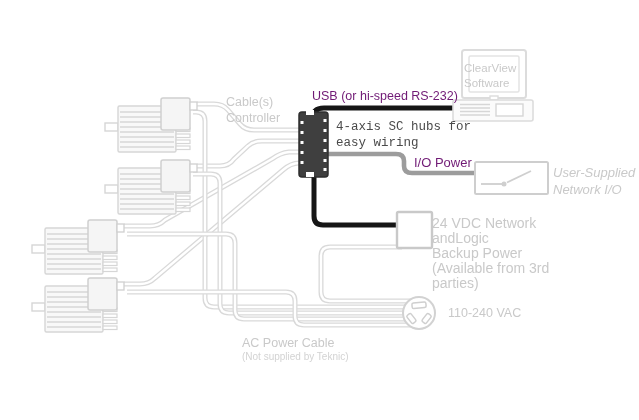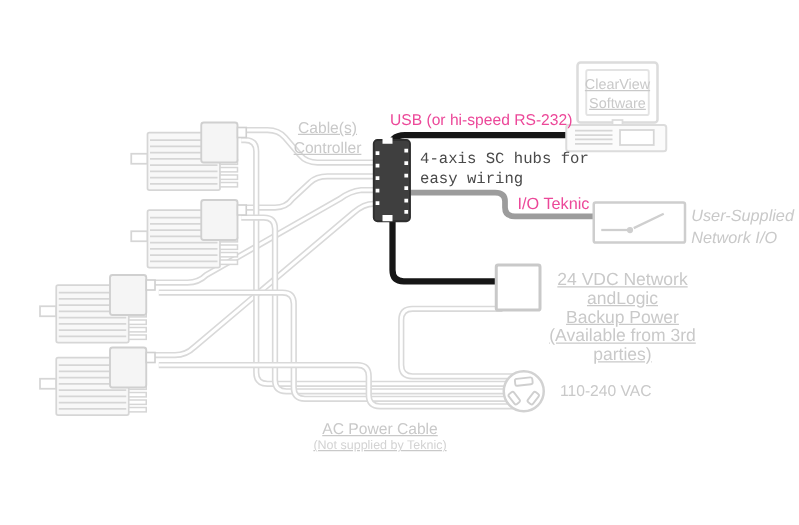--- a/index.html
+++ b/index.html
@@ -1,22 +1,22 @@
 <!DOCTYPE html>
 <html><head>
 <meta charset="utf-8">
 <style>
   html,body{margin:0;padding:0;background:#fff;}
   .stage{position:relative;width:639px;height:420px;background:#ffffff;overflow:hidden;
          font-family:"Liberation Sans","DejaVu Sans",sans-serif;}
   .stage svg{position:absolute;left:0;top:0;}
   .lbl{position:absolute;white-space:nowrap;}
-  .dark{color:#ec4899;}
+  .dark{color:#701a75;}
   .light{color:#c9c9c9;}
-  .ctr{text-align:center;white-space:normal;text-decoration:underline;}
+  .ctr{white-space:normal;}
   
   .tube-o{stroke:#d9d9d9;stroke-width:5;fill:none;stroke-linecap:butt;}
   .tube-i{stroke:#ffffff;stroke-width:2.4;fill:none;stroke-linecap:butt;}
   .blk{stroke:#161616;stroke-width:5;fill:none;}
   .iocable{stroke:#9c9c9c;stroke-width:4.6;fill:none;}
   .box{fill:#ffffff;stroke:#cecece;stroke-width:2;}
   .ln{stroke:#d6d6d6;stroke-width:1.4;fill:none;}
 </style>
 </head>
 <body>
@@ -137,21 +137,21 @@
     <div>Controller</div>
   </div>
 
   <div class="lbl dark" style="left:312px;top:89px;font-size:12.5px;">USB (or hi-speed RS-232)</div>
 
   <div class="lbl" style="left:336px;top:119px;font-size:12.5px;line-height:16px;color:#4a4a4a;font-family:Liberation Mono, monospace;">
     <div>4-axis SC hubs for</div>
     <div>easy wiring</div>
   </div>
 
-  <div class="lbl dark" style="left:414px;top:155px;font-size:13px;">I/O Teknic</div>
+  <div class="lbl dark" style="left:414px;top:155px;font-size:13px;">I/O Power</div>
 
   <div class="lbl light" style="left:553px;top:164px;font-size:13px;line-height:17px;font-style:italic;">
     <div>User-Supplied</div>
     <div>Network I/O</div>
   </div>
 
 
   <div class="lbl light ctr" style="left:432px;top:216px;width:132px;font-size:14px;line-height:15px;">
     <div>24 VDC Network andLogic</div>
     <div>Backup Power</div>

